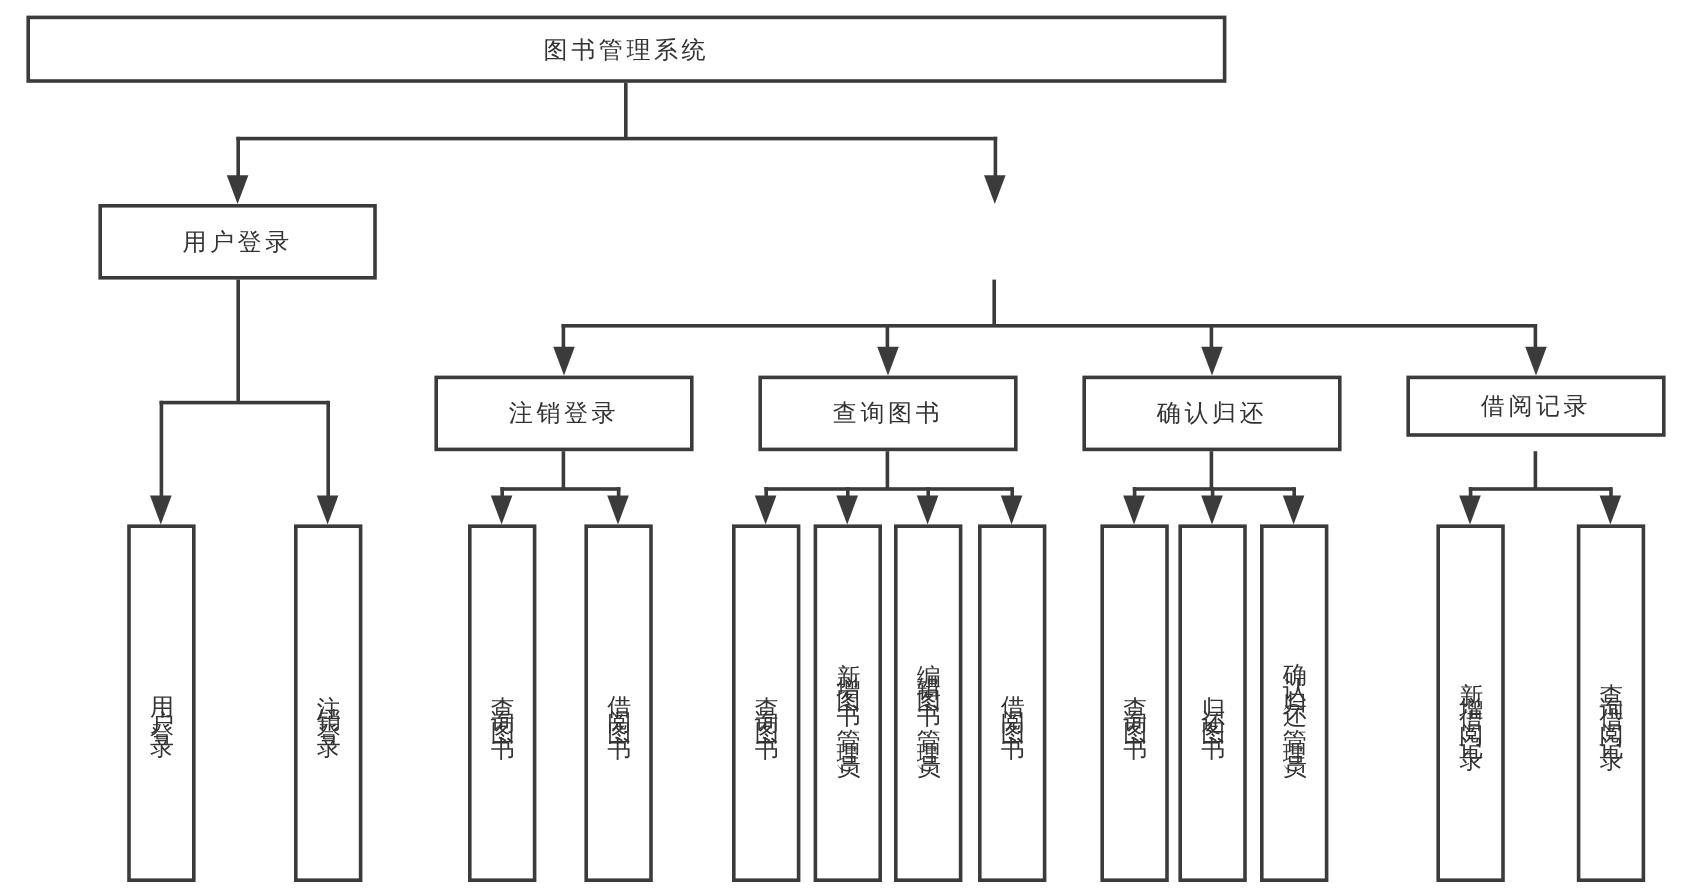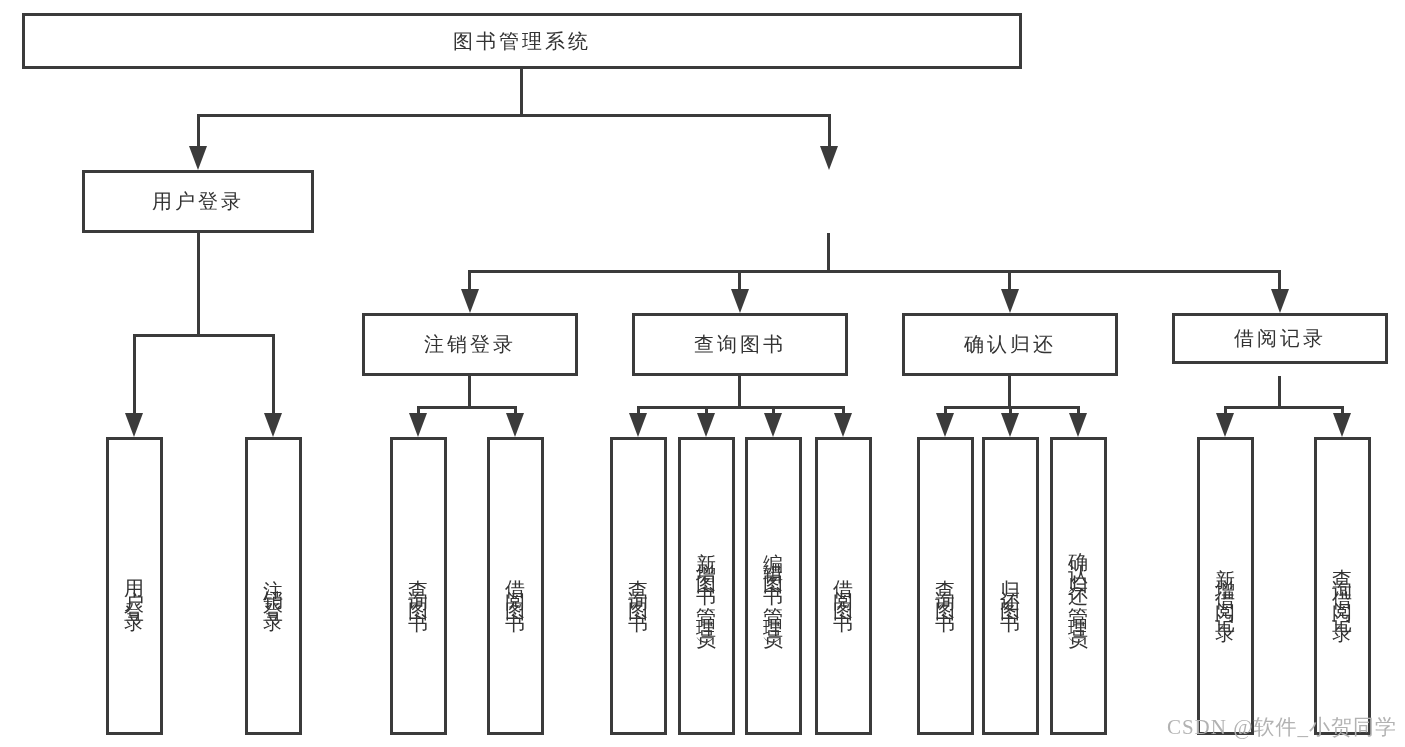--- a/index.html
+++ b/index.html
@@ -170,15 +170,14 @@
   <div class="vl" style="left:1077px;top:406px;height:10px"></div>
   <div class="ar" style="left:1069px;top:413px"></div>
 
   <div class="vl" style="left:1278px;top:376px;height:32px"></div>
   <div class="hl" style="left:1224px;top:406px;width:119px"></div>
   <div class="vl" style="left:1224px;top:406px;height:10px"></div>
   <div class="ar" style="left:1216px;top:413px"></div>
   <div class="vl" style="left:1341px;top:406px;height:10px"></div>
   <div class="ar" style="left:1333px;top:413px"></div>
 
-  <div class="watermark">CSDN @软件_小贺同学</div>
 
 </div>
 
 </body></html>

